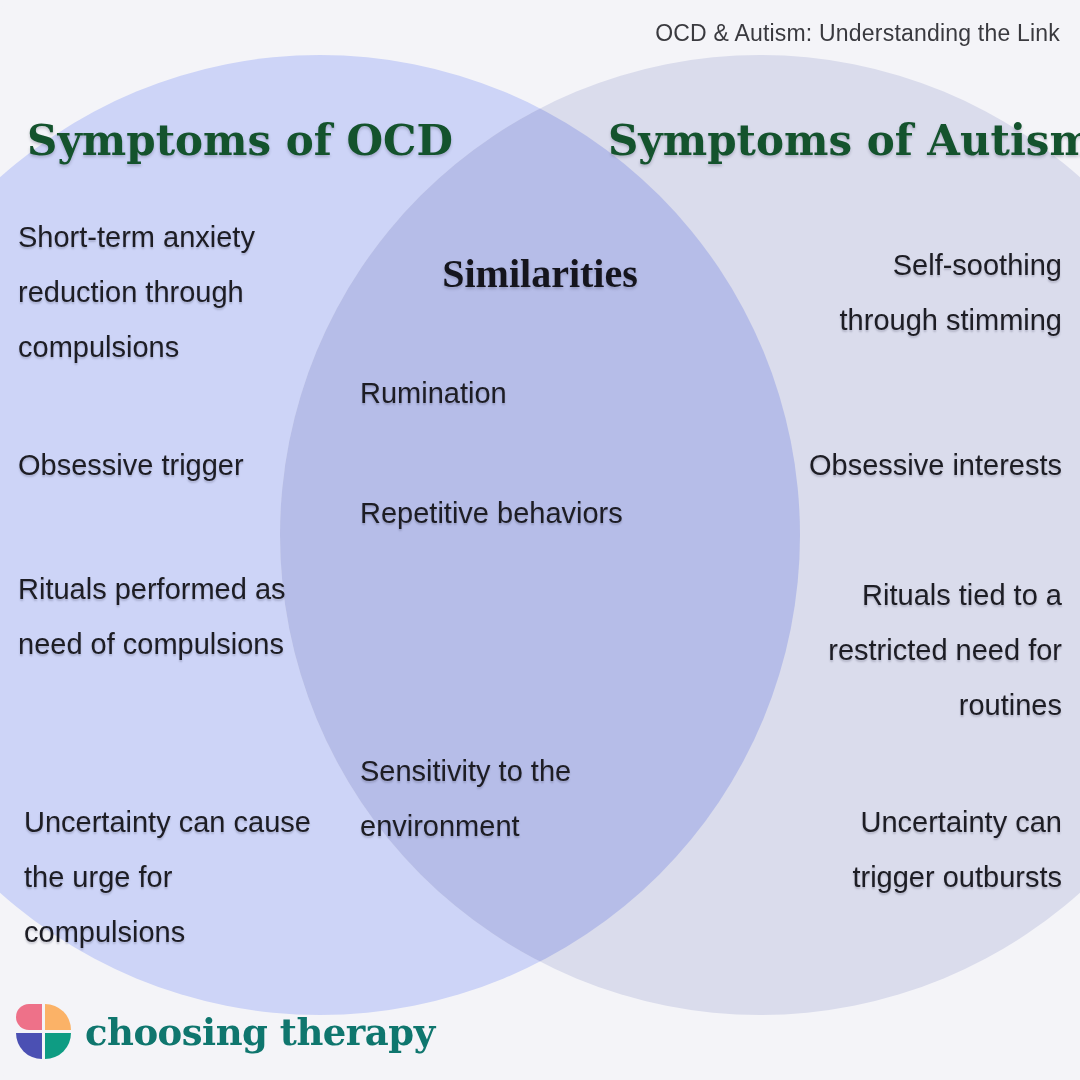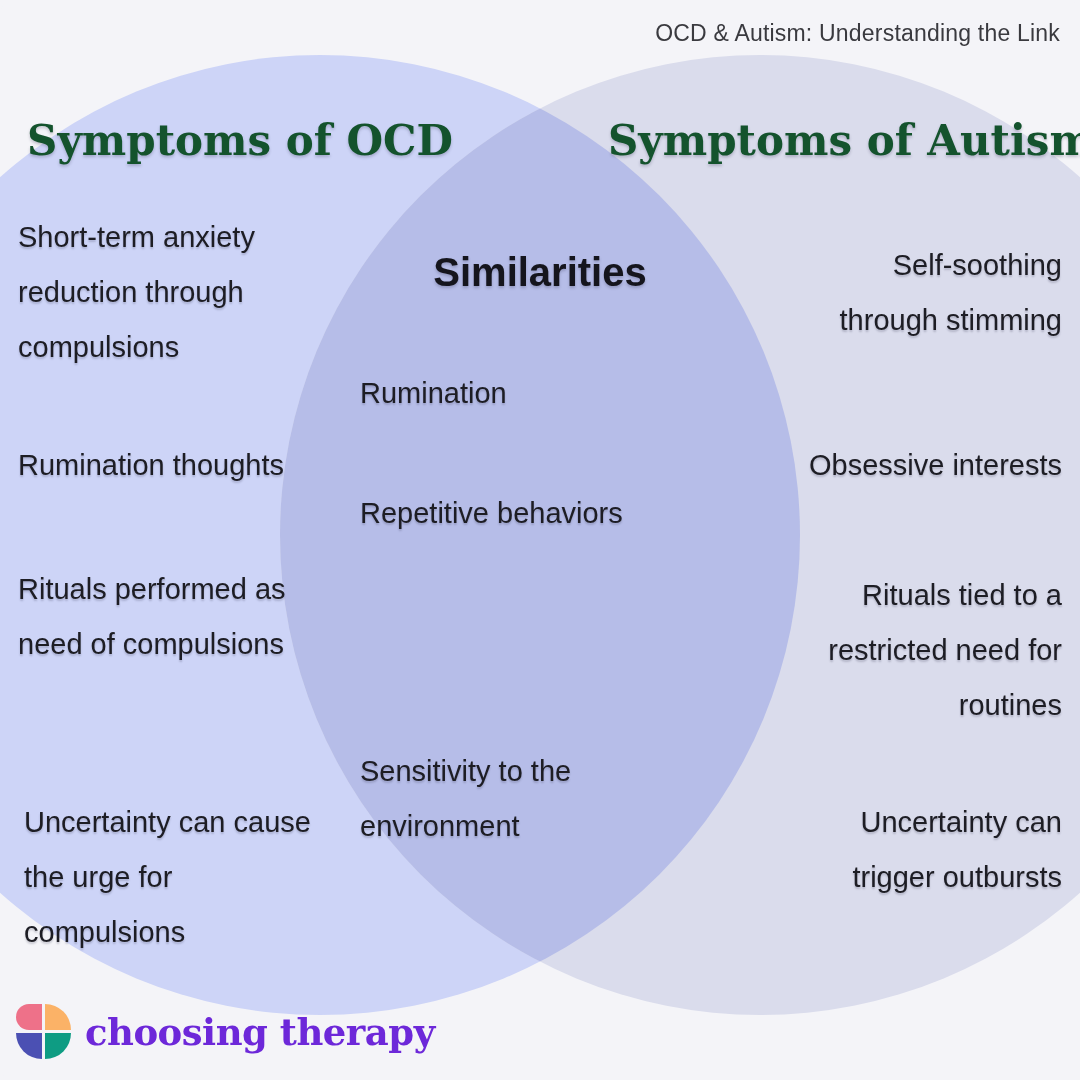--- a/index.html
+++ b/index.html
@@ -23,21 +23,21 @@
     font-family:"DejaVu Serif", serif;font-weight:700;
     font-size:42px;color:#14532d;
     text-align:center;white-space:nowrap;
     text-shadow:0 2px 3px rgba(40,40,70,0.25);
   }
   .title-left{left:10px;width:460px;}
   .title-right{left:592px;width:460px;margin-left:16px;}
 
   .overlap-title{
     position:absolute;left:340px;top:250px;width:400px;
-    font-family:Liberation Sans, sans-serif;font-weight:700;
+    font-family:Liberation Serif, serif;font-weight:700;
     font-size:40px;color:#15151d;text-align:center;
     text-shadow:0 2px 3px rgba(40,40,70,0.25);
   }
 
   .item{
     position:absolute;
     font-size:29px;color:#1d1d24;line-height:1.9;
     text-shadow:0 2px 2px rgba(40,40,70,0.22);
   }
   .left-col{left:18px;text-align:left;}
@@ -66,21 +66,21 @@
     gap:3px;flex:0 0 auto;
   }
   .petal{width:26px;height:26px;}
   .petal-pink{background:#ee7189;border-radius:26px 0 0 26px;}
   .petal-orange{background:#fbb267;border-radius:0 26px 0 0;}
   .petal-purple{background:#4b50b3;border-radius:0 0 0 26px;}
   .petal-teal{background:#0e9c83;border-radius:0 0 26px 0;}
   .brand-text{
     margin-left:14px;
     font-family:"DejaVu Serif", serif;font-weight:700;
-    font-size:37px;color:#6d28d9;letter-spacing:-0.5px;
+    font-size:37px;color:#0f766e;letter-spacing:-0.5px;
     white-space:nowrap;
   }
 </style>
 </head>
 <body>
 
 <div class="canvas">
 
   <svg class="venn-svg" viewBox="0 0 1080 1080">
     <defs>
@@ -95,21 +95,21 @@
     </g>
   </svg>
 
   <div class="header-title">OCD &amp; Autism: Understanding the Link</div>
 
   <div class="circle-title title-left">Symptoms of OCD</div>
   <div class="circle-title title-right">Symptoms of Autism</div>
   <div class="overlap-title">Similarities</div>
 
   <div class="item left-col l1">Short-term anxiety reduction through compulsions</div>
-  <div class="item left-col l2">Rumination thoughts</div>
+  <div class="item left-col l2">Obsessive trigger</div>
   <div class="item left-col l3">Rituals performed as need of compulsions</div>
   <div class="item left-col l4">Uncertainty can cause the urge for compulsions</div>
 
   <div class="item mid-col m1">Rumination</div>
   <div class="item mid-col m2">Repetitive behaviors</div>
   <div class="item mid-col m4">Sensitivity to the environment</div>
 
   <div class="item right-col r1">Self-soothing through stimming</div>
   <div class="item right-col r2">Obsessive interests</div>
   <div class="item right-col r3">Rituals tied to a restricted need for routines</div>

